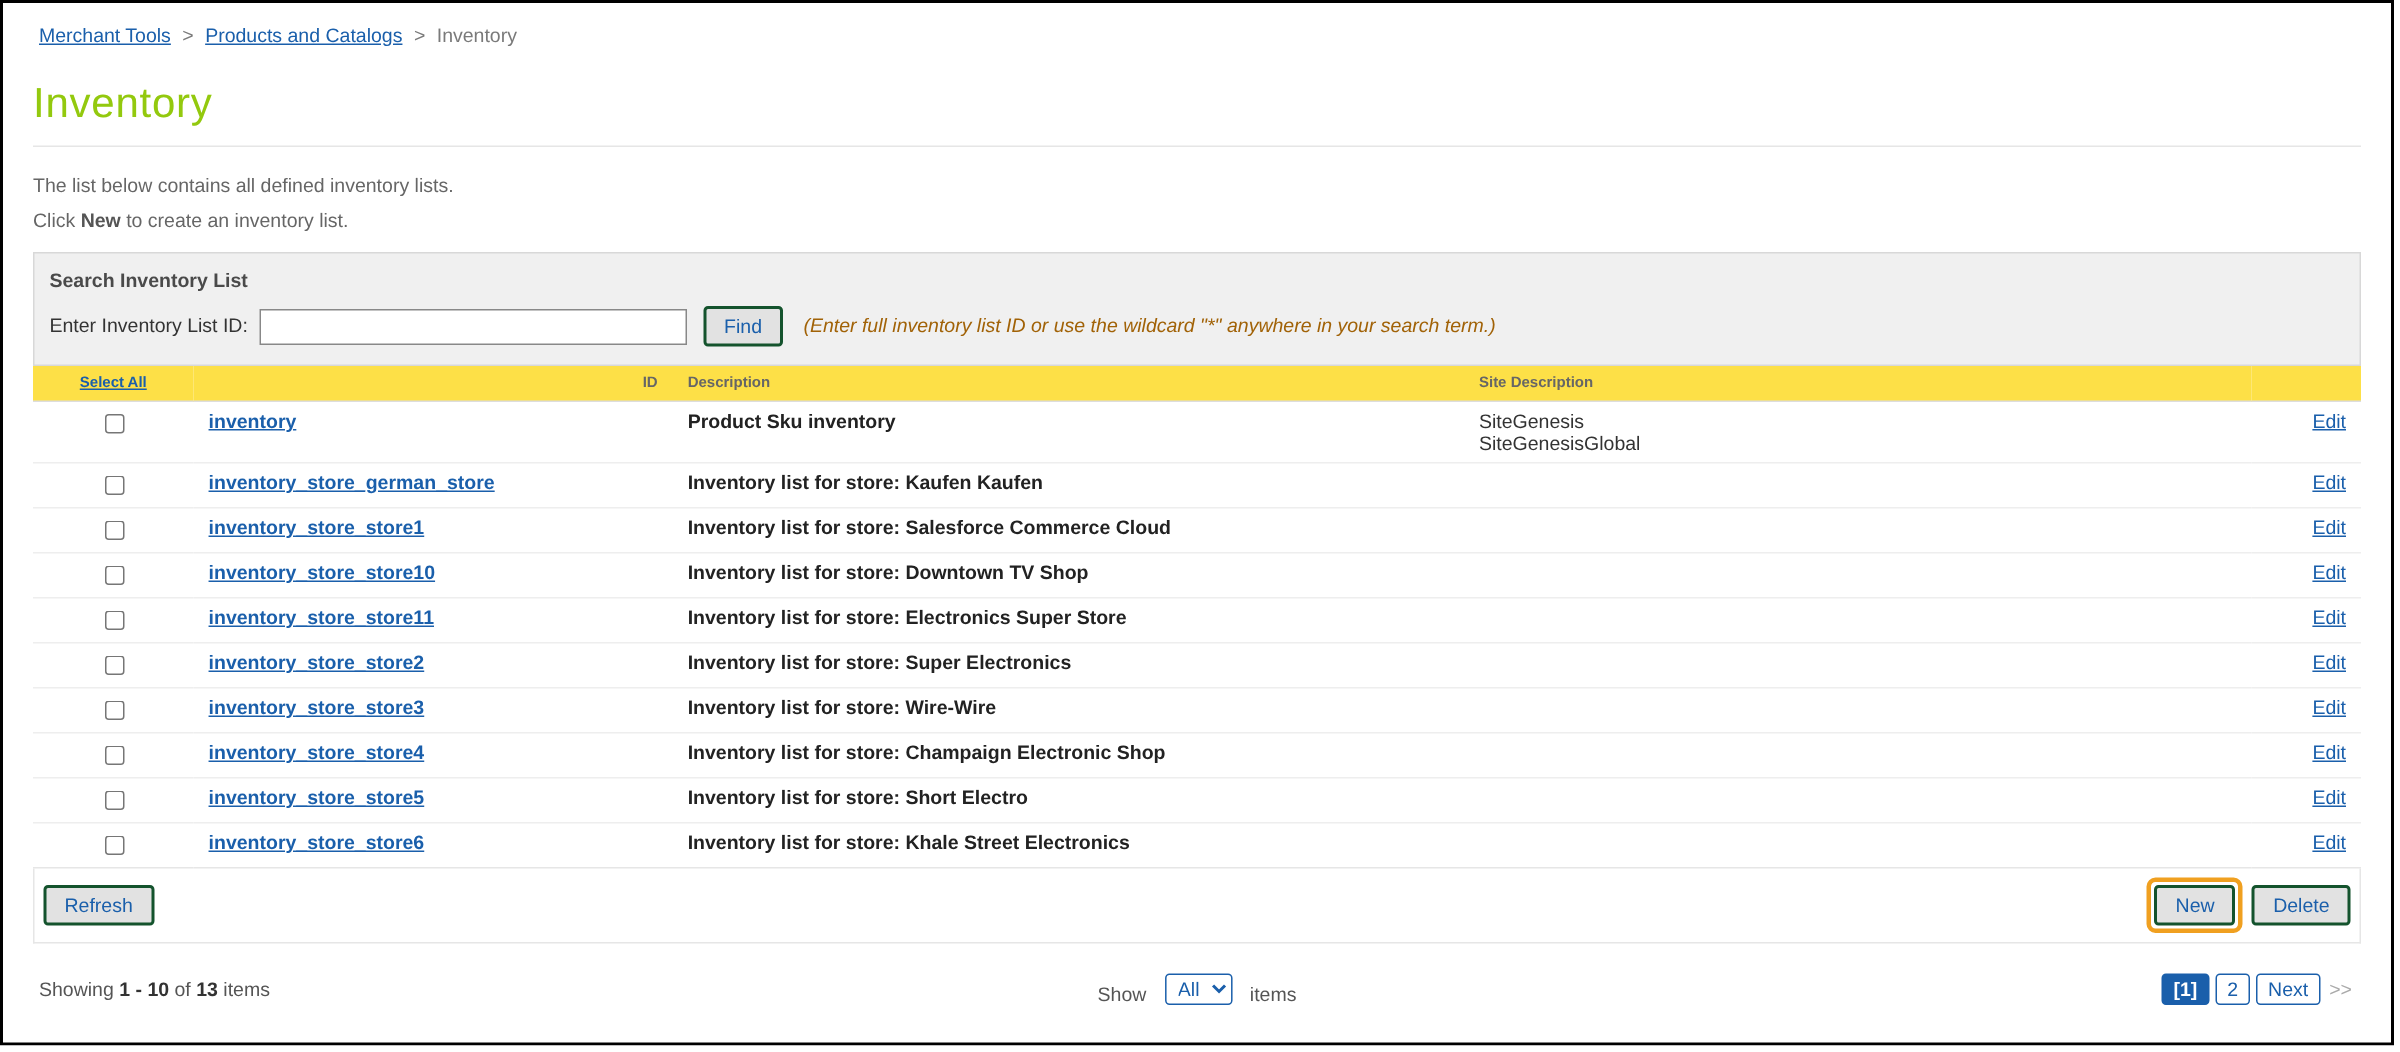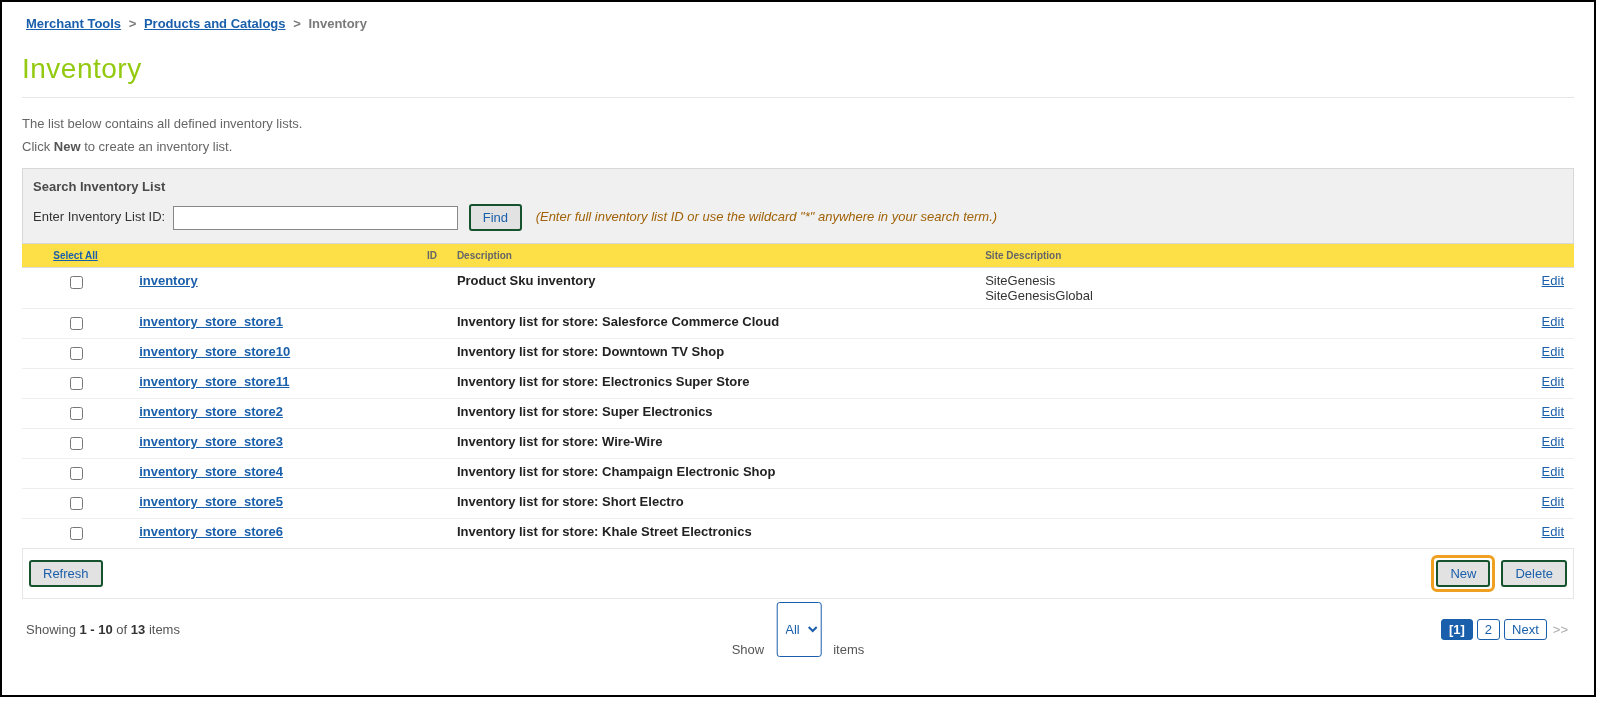--- a/index.html
+++ b/index.html
@@ -15,21 +15,20 @@
     width: 1596px;
     height: 697px;
     box-sizing: border-box;
     padding: 0 20px 0 20px;
     position: relative;
   }
   .breadcrumbs {
     padding: 14px 4px 0 4px;
     font-size: 13px;
     color: #666;
-    font-weight: bold;
   }
   .breadcrumbs a {
     color: #1a5fab;
     text-decoration: underline;
   }
   .breadcrumbs .sep {
     color: #7a7a7a;
     padding: 0 4px;
   }
   .breadcrumbs .current {
@@ -209,21 +208,21 @@
   }
   .page-arrow {
     color: #aaa;
     font-size: 13px;
     padding: 0 2px;
   }
   select.show-all {
     border: 1px solid #1a5fab;
     border-radius: 3px;
     color: #1a5fab;
-    padding: 18px 4px;
+    padding: 1px 4px;
     background: #fff;
     font-size: 13px;
   }
 </style>
 </head>
 <body>
 
 <div class="frame">
 
   <div class="breadcrumbs">
@@ -267,20 +266,27 @@
 
     <tr>
           <td class="check-cell"><input type="checkbox" style=""></td>
           <td class="id-cell"><a href="#">inventory</a></td>
           <td class="desc-cell">Product Sku inventory</td>
           <td class="site-cell">SiteGenesis<br>SiteGenesisGlobal</td>
           <td class="edit-cell"><a href="#">Edit</a></td>
         </tr>
         <tr>
           <td class="check-cell"><input type="checkbox" style=""></td>
+          <td class="id-cell"><a href="#">inventory_store_german_store</a></td>
+          <td class="desc-cell">Inventory list for store: Kaufen Kaufen</td>
+          <td class="site-cell"></td>
+          <td class="edit-cell"><a href="#">Edit</a></td>
+        </tr>
+        <tr>
+          <td class="check-cell"><input type="checkbox" style=""></td>
           <td class="id-cell"><a href="#">inventory_store_store1</a></td>
           <td class="desc-cell">Inventory list for store: Salesforce Commerce Cloud</td>
           <td class="site-cell"></td>
           <td class="edit-cell"><a href="#">Edit</a></td>
         </tr>
         <tr>
           <td class="check-cell"><input type="checkbox" style=""></td>
           <td class="id-cell"><a href="#">inventory_store_store10</a></td>
           <td class="desc-cell">Inventory list for store: Downtown TV Shop</td>
           <td class="site-cell"></td>

